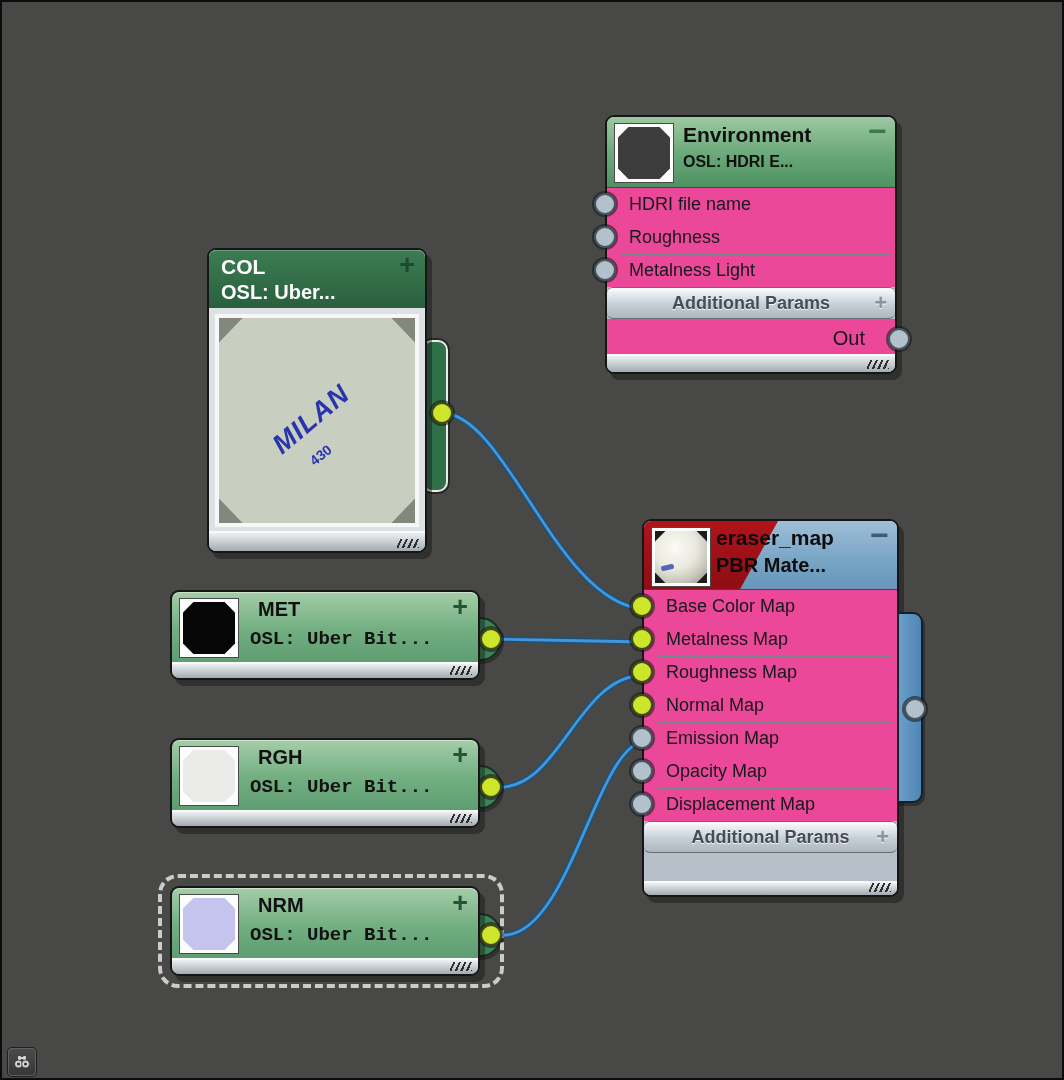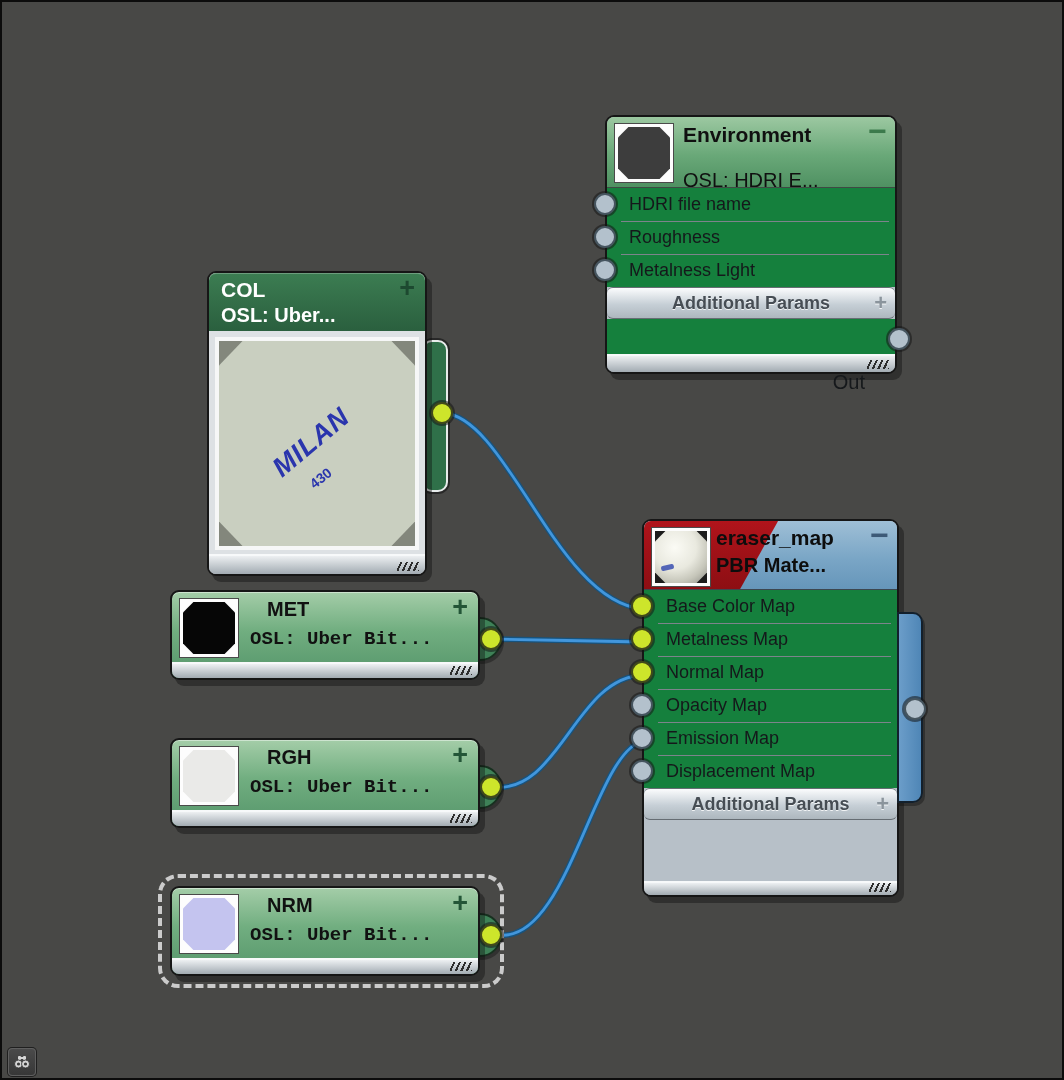--- a/index.html
+++ b/index.html
@@ -28,33 +28,33 @@
   .psock{z-index:12;}
   .plusbtn{position:absolute;right:10px;top:2px;font-size:27px;font-weight:bold;
     color:#235537;line-height:1;cursor:pointer;}
   .minusbtn{position:absolute;right:8px;top:-2px;font-size:32px;font-weight:900;line-height:1;cursor:pointer;}
   
   .thumb{position:absolute;left:8px;top:7px;width:58px;height:58px;background:#fdfdfd;
     padding:3px;box-sizing:border-box;box-shadow:0 0 0 1px #4a4a4a;}
   .thumb .oct{width:100%;height:100%;
     clip-path:polygon(20% 0,80% 0,100% 20%,100% 80%,80% 100%,20% 100%,0 80%,0 20%);}
   
-  .rowsbg{background:#15803d;}
+  .rowsbg{background:#ec4899;}
   .row{position:relative;height:33px;display:flex;align-items:center;
     padding-left:22px;font-size:18px;color:#15181b;}
   .row + .row::before{content:"";position:absolute;left:14px;right:6px;top:0;height:1px;background:#7d848c;}
   .row .sock{left:-13px;top:5px;}
   .paramsbar{position:relative;height:30px;display:flex;align-items:center;justify-content:center;
     background:linear-gradient(180deg,#fbfcfd,#c6cfd6 55%,#adb7be);
     border-top:1px solid #666d73;border-bottom:1px solid #666d73;
     font-size:18px;font-weight:bold;color:#464d54;text-shadow:0 1px 0 rgba(255,255,255,.8);border-radius:6px;}
   .paramsbar .pplus{position:absolute;right:8px;font-size:22px;font-weight:bold;color:#8a949c;line-height:1;cursor:pointer;}
   
   .map{width:310px;height:90px;background:linear-gradient(180deg,#a4cda8 0%,#71ae80 45%,#55956a 100%);}
-  .map .title{position:absolute;left:95px;top:6px;font-size:20px;font-weight:bold;color:#111;}
+  .map .title{position:absolute;left:86px;top:6px;font-size:20px;font-weight:bold;color:#111;}
   .map .subtitle{position:absolute;left:78px;top:36px;font-size:19px;font-weight:bold;color:#111;font-family:Liberation Mono, monospace;}
   .map .strip{height:14px;}
   .flap{position:absolute;z-index:8;box-sizing:border-box;background:#3e8157;
     border:2px solid #17301f;border-radius:50%;box-shadow:2px 3px 0 rgba(10,10,10,.35);}
   
   #node-col{width:220px;height:305px;background:#dde1e4;}
   #node-col .hdr{position:relative;height:58px;background:linear-gradient(180deg,#3c7d52,#2a5f3e);
     border-radius:7px 7px 0 0;box-shadow:inset 0 1px 0 rgba(255,255,255,.25);}
   #node-col .hdr .t1{position:absolute;left:12px;top:5px;font-size:21px;font-weight:bold;color:#fff;}
   #node-col .hdr .t2{position:absolute;left:12px;top:31px;font-size:20px;font-weight:bold;color:#fff;}
@@ -67,24 +67,24 @@
   .milan{position:absolute;left:24%;top:42%;transform:rotate(-40deg);
     font-size:27px;font-weight:bold;font-style:italic;color:#2a35ad;letter-spacing:1px;}
   .milan-num{position:absolute;left:46%;top:63%;transform:rotate(-38deg);
     font-size:14px;font-weight:bold;color:#2a35ad;}
   #node-col .strip{height:18px;}
   
   #node-env{width:292px;height:259px;background:#b7c0c8;}
   .env-hdr{position:relative;height:70px;background:linear-gradient(180deg,#9cc8a1 0%,#69a878 55%,#4f9162 100%);
     border-radius:7px 7px 0 0;border-bottom:1px solid #3f4a44;}
   .env-hdr .t1{position:absolute;left:76px;top:6px;font-size:21px;font-weight:bold;color:#101010;}
-  .env-hdr .t2{position:absolute;left:76px;top:52px;font-size:20px;font-weight:normal;color:#101010;}
+  .env-hdr .t2{position:absolute;left:76px;top:36px;font-size:16px;font-weight:bold;color:#101010;}
   #node-env .minusbtn{color:#3c7a4c;}
   .outrow{position:relative;height:40px;}
-  .outrow .lbl{position:absolute;right:30px;top:8px;font-size:20px;color:#15181b;margin-top:44px;}
+  .outrow .lbl{position:absolute;right:30px;top:8px;font-size:20px;color:#15181b;}
   .outrow .sock{right:-15px;top:9px;}
   #node-env .strip{height:16px;}
   
   #node-eraser{width:257px;height:378px;background:#b7c0c8;text-align:right;}
   .er-hdr{position:relative;height:68px;background:linear-gradient(180deg,#9fbfd6 0%,#7aa6c6 55%,#6696ba 100%);
     border-radius:7px 7px 0 0;border-bottom:1px solid #3d4750;overflow:hidden;}
   .er-red{position:absolute;inset:0;background:linear-gradient(180deg,#b0141b,#8d0e13);
     clip-path:polygon(0 0,53% 0,38% 100%,0 100%);}
   .er-hdr .t1{position:absolute;left:72px;top:5px;font-size:21px;font-weight:bold;color:#0d0d0d;z-index:2;}
   .er-hdr .t2{position:absolute;left:72px;top:33px;font-size:20px;font-weight:bold;color:#0d0d0d;z-index:2;}
@@ -171,21 +171,21 @@
     </div>
     <div class="outrow rowsbg">
       <span class="lbl">Out</span>
       <span class="sock"></span>
     </div>
     <div class="strip">
         <span class="grip"></span>
       </div>
   </div>
 
-  <div class="node" id="node-col" style="left:205px;top:269px;">
+  <div class="node" id="node-col" style="left:205px;top:246px;">
     <div class="hdr">
       <div class="t1">COL</div>
       <div class="t2">OSL:  Uber...</div>
       <span class="plusbtn">+</span>
     </div>
     <div class="col-body">
       <div class="col-frame">
           <div class="col-corner">
             <div class="col-img">
         <span class="milan">MILAN</span>
@@ -254,29 +254,33 @@
       <div class="row">
         <span class="sock yellow"></span>
         <span>Base Color Map</span>
       </div>
       <div class="row">
         <span class="sock yellow"></span>
         <span>Metalness Map</span>
       </div>
       <div class="row">
         <span class="sock yellow"></span>
+        <span>Roughness Map</span>
+      </div>
+      <div class="row">
+        <span class="sock yellow"></span>
         <span>Normal Map</span>
       </div>
       <div class="row">
         <span class="sock"></span>
+        <span>Emission Map</span>
+      </div>
+      <div class="row">
+        <span class="sock"></span>
         <span>Opacity Map</span>
-      </div>
-      <div class="row">
-        <span class="sock"></span>
-        <span>Emission Map</span>
       </div>
       <div class="row">
         <span class="sock"></span>
         <span>Displacement Map</span>
       </div>
     </div>
     <div class="paramsbar">
       <span>Additional Params</span>
       <span class="pplus">+</span>
     </div>

